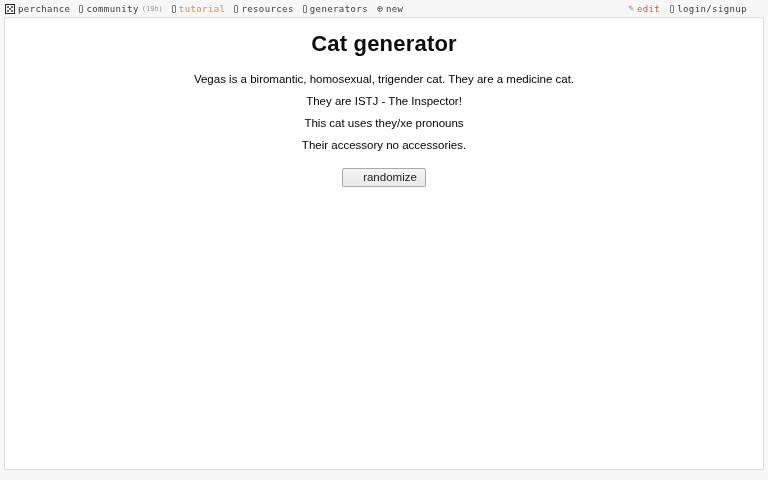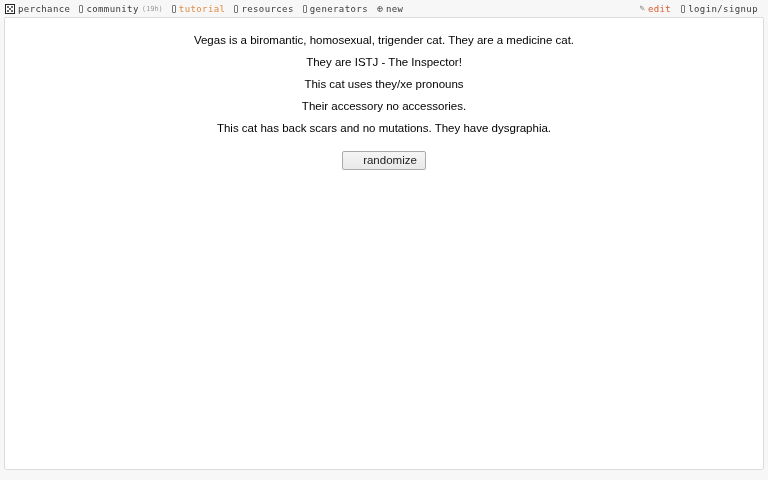--- a/index.html
+++ b/index.html
@@ -7,21 +7,21 @@
   body {
     background: #f7f7f7;
     font-family: "Liberation Sans", sans-serif;
     position: relative;
     overflow: hidden;
   }
 
   
   .navbar {
     position: absolute;
-    top: 0; left: 0; right: 4px;
+    top: 0; left: 0; right: 15px;
     height: 17px;
     display: flex;
     align-items: center;
     padding: 0 6px 0 5px;
     font-family: "DejaVu Sans Mono", monospace;
     font-size: 9px;
     color: #3a3a3a;
     background: #f7f7f7;
   }
   .nav-left { display: flex; align-items: center; gap: 9px; }
@@ -140,24 +140,24 @@
     </a>
     <a class="nav-item">
       <span class="tofu"></span>
       <span class="lbl">login/signup</span>
     </a>
   </div>
 </div>
 
 <div class="panel">
 
+  <h1 class="page-title">Cat generator</h1>
 
   <div class="paragraphs">
     <p class="para">Vegas is a biromantic, homosexual, trigender cat. They are a medicine cat.</p>
     <p class="para">They are ISTJ - The Inspector!</p>
     <p class="para">This cat uses they/xe pronouns</p>
     <p class="para">Their accessory no accessories.</p>
-    <p class="para">This cat has back scars and no mutations. They have dysgraphia.</p>
   </div>
 
   <button class="randomize-btn">randomize</button>
 
 </div>
 
 </body></html>

